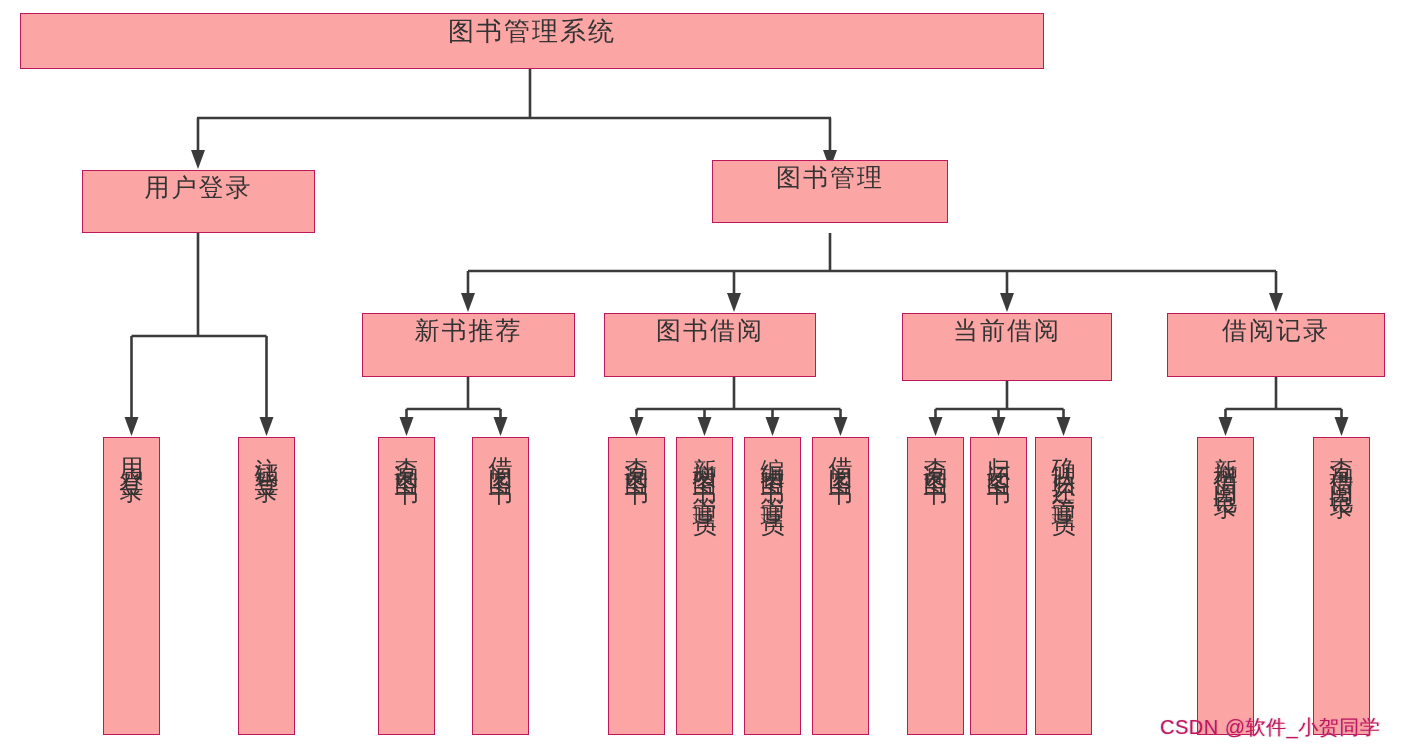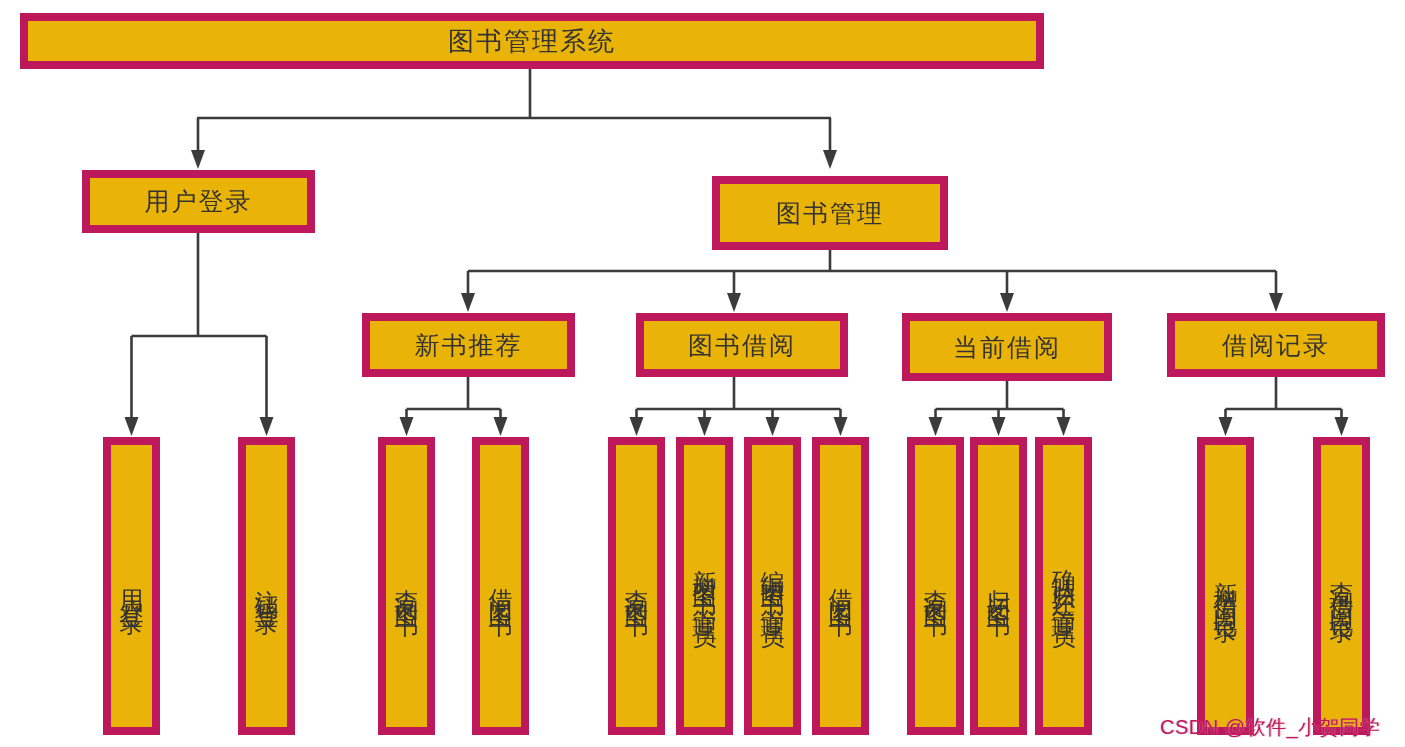--- a/index.html
+++ b/index.html
@@ -4,22 +4,22 @@
 <style>
   html,body{margin:0;padding:0;background:#ffffff;}
   .stage{
     position:relative;width:1405px;height:747px;background:#ffffff;overflow:hidden;
     font-family:"Liberation Sans","DejaVu Sans",sans-serif;color:#333333;
   }
   .wires{position:absolute;left:0;top:0;}
   .wires path{fill:none;stroke:#3b3b3b;stroke-width:2.6;}
   .wires polygon{fill:#3b3b3b;stroke:none;}
   .box{
-    position:absolute;box-sizing:border-box;background:#eab308;
-    border:8px solid #be185d;display:flex;align-items:center;justify-content:center;
+    position:absolute;box-sizing:border-box;background:#fca5a5;
+    border:1px solid #be185d;display:flex;justify-content:center;
   }
   .box.h span{white-space:nowrap;letter-spacing:2px;}
   .root{font-size:26px;}
   .lvl{font-size:25px;}
   .box.v{width:57px;height:298px;}
   .vtext{
     writing-mode:vertical-rl;
     font-size:24px;line-height:1;letter-spacing:8px;
     white-space:nowrap;
   }
@@ -77,28 +77,28 @@
     </g>
   </svg>
 
   <div class="box h root" style="left:20px;top:13px;width:1024px;height:56px">
     <span>图书管理系统</span>
   </div>
 
   <div class="box h lvl" style="left:82px;top:170px;width:233px;height:63px">
     <span>用户登录</span>
   </div>
-  <div class="box h lvl" style="left:712px;top:176px;width:236px;height:74px">
+  <div class="box h lvl" style="left:712px;top:160px;width:236px;height:63px">
     <span>图书管理</span>
   </div>
 
   <div class="box h lvl" style="left:362px;top:313px;width:213px;height:64px">
     <span>新书推荐</span>
   </div>
-  <div class="box h lvl" style="left:636px;top:313px;width:212px;height:64px">
+  <div class="box h lvl" style="left:604px;top:313px;width:212px;height:64px">
     <span>图书借阅</span>
   </div>
   <div class="box h lvl" style="left:902px;top:313px;width:210px;height:68px">
     <span>当前借阅</span>
   </div>
   <div class="box h lvl" style="left:1167px;top:313px;width:218px;height:64px">
     <span>借阅记录</span>
   </div>
 
   <div class="box v" style="left:103px;top:437px">

